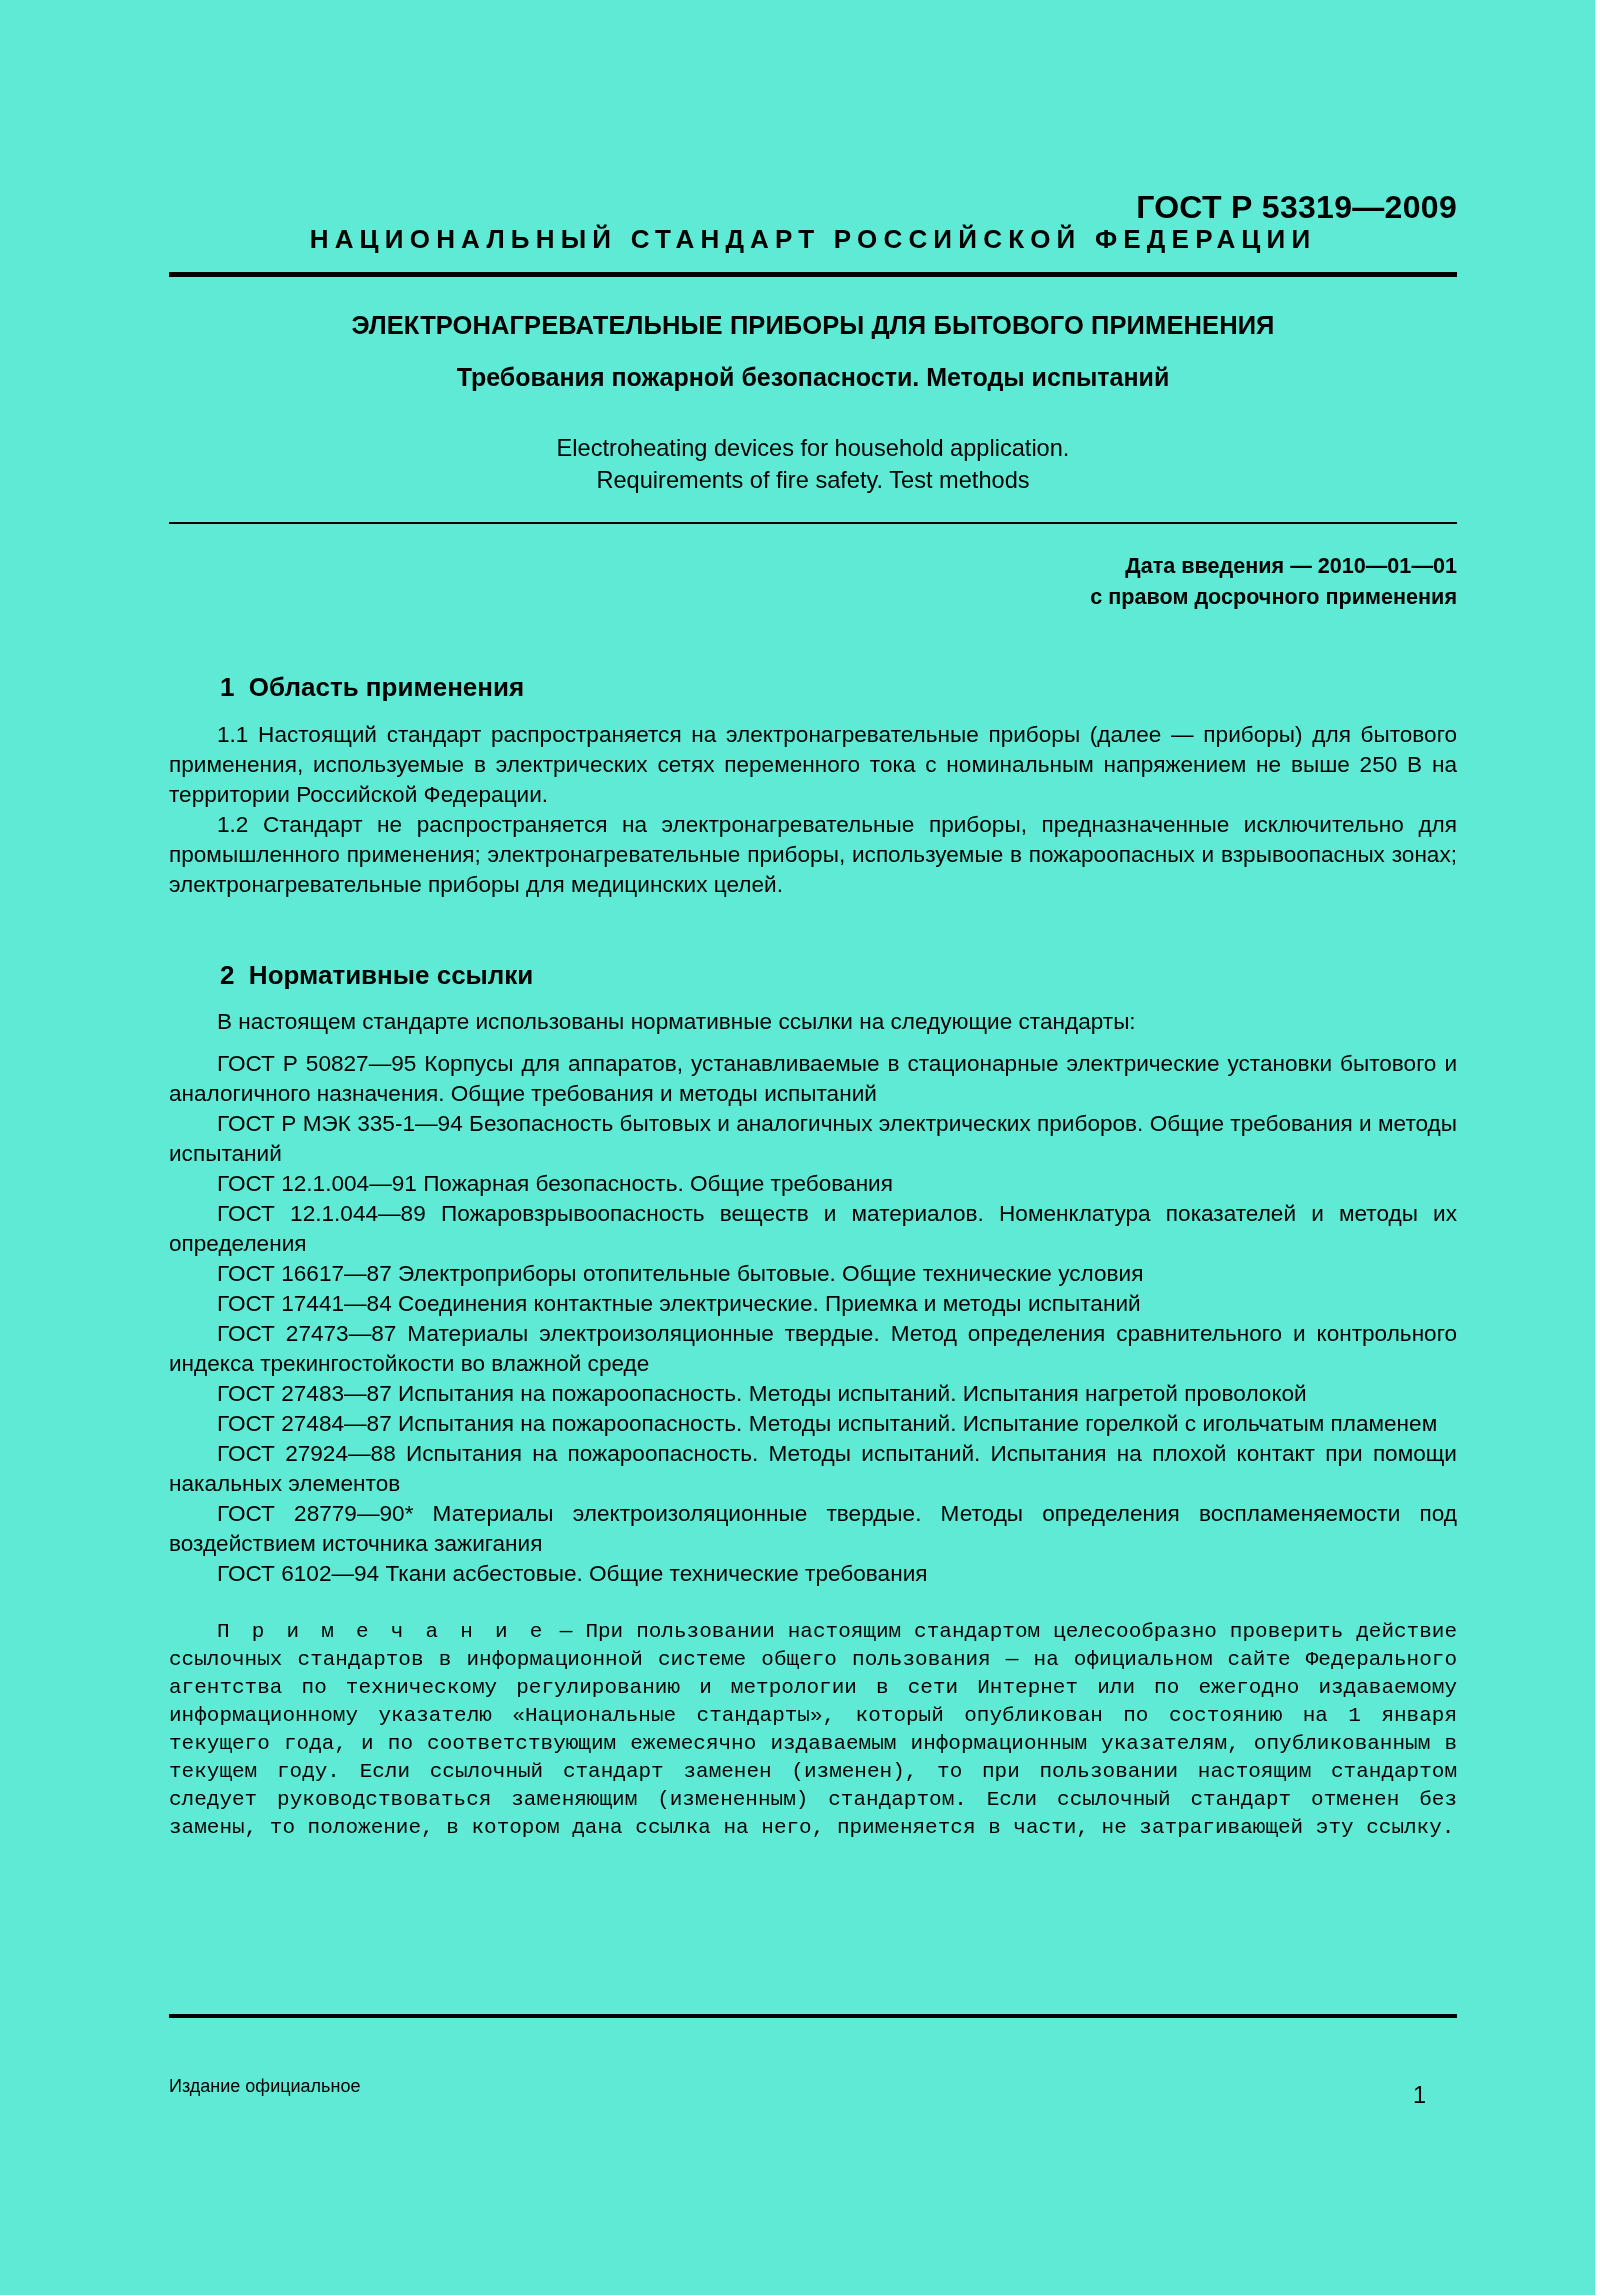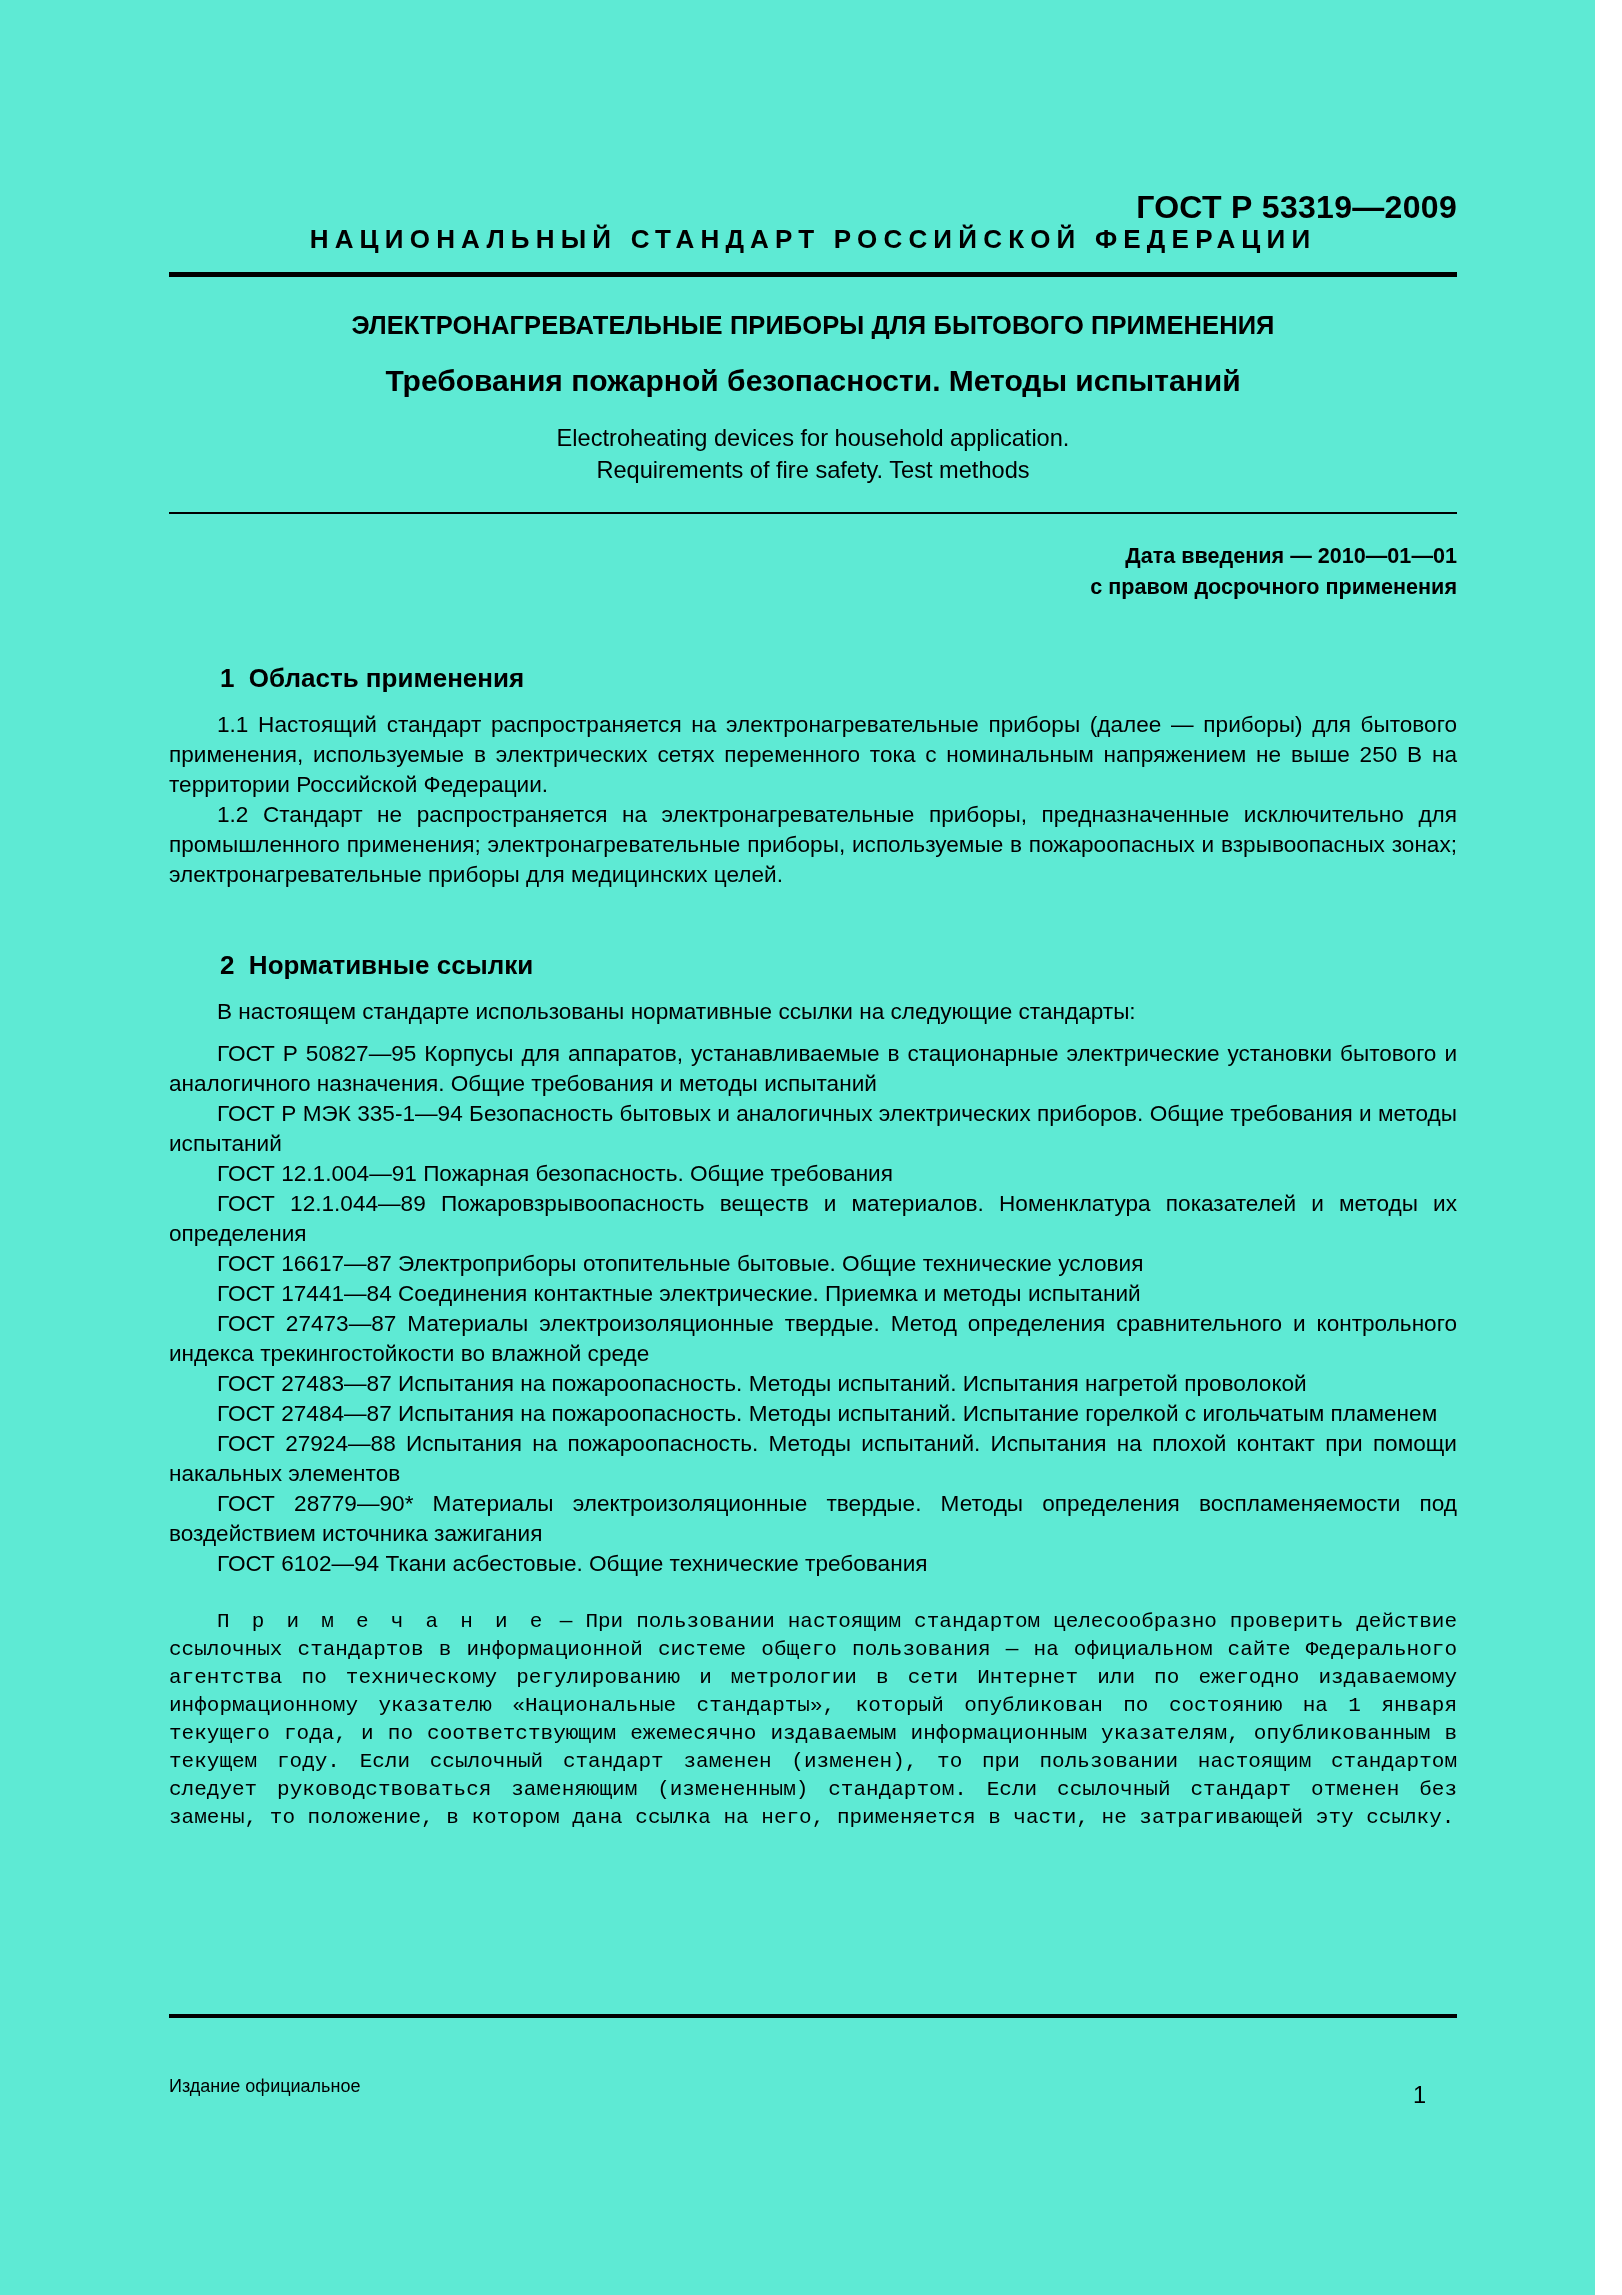--- a/index.html
+++ b/index.html
@@ -69,27 +69,27 @@
 
   .title-main {
     font-size: 25.5px;
     font-weight: bold;
     letter-spacing: 0.1px;
     line-height: 1.2;
   }
 
   .title-sub {
     margin-top: 22px;
-    font-size: 30px;
+    font-size: 25px;
     font-weight: bold;
     line-height: 1.25;
   }
 
   .title-en {
-    margin-top: 22px;
+    margin-top: 38px;
     font-size: 23.6px;
     font-weight: normal;
     line-height: 1.36;
   }
 
   .title-rule-wrap {
     margin-top: 26px;
   }
 
   

